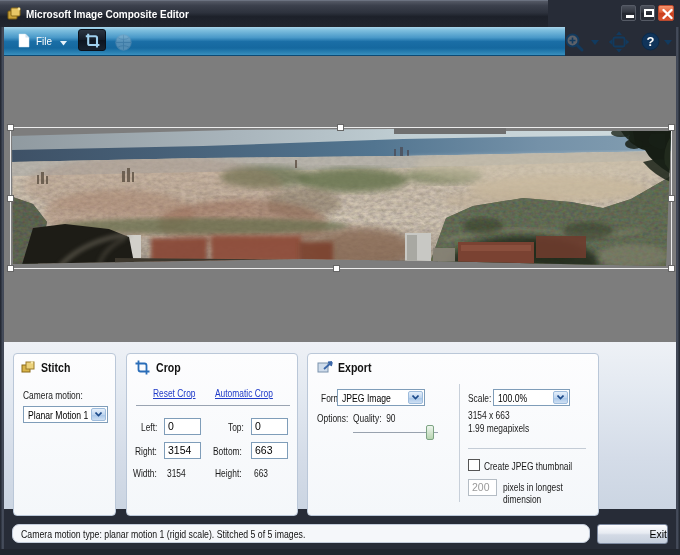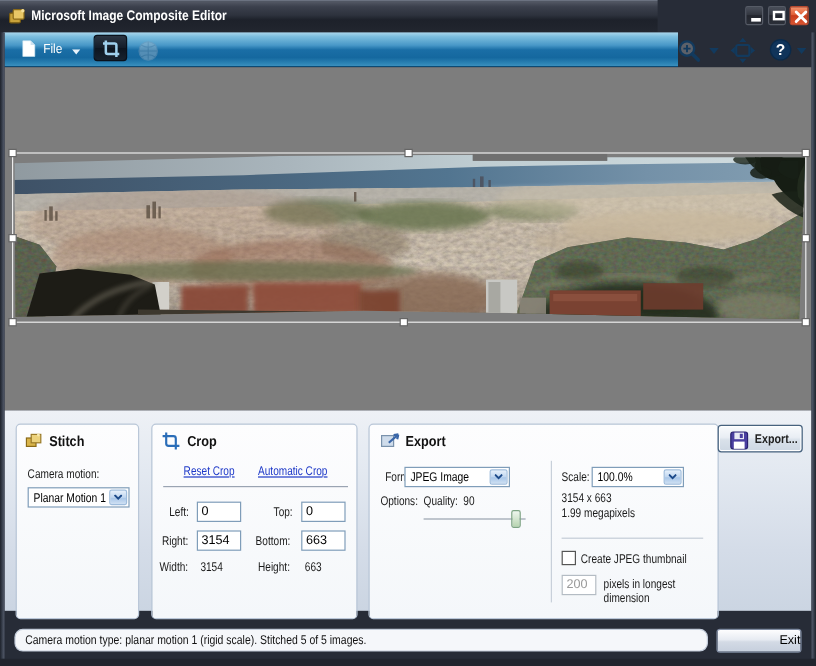--- a/index.html
+++ b/index.html
@@ -318,28 +318,19 @@
     </div>
     <div class="lbl" style="left:160px;top:55px">3154 x 663</div>
     <div class="lbl" style="left:160px;top:68px">1.99 megapixels</div>
     <div style="position:absolute;left:160px;top:94px;width:118px;height:1px;background:#c4ccd6"></div>
     <div style="position:absolute;left:160px;top:105px;width:12px;height:12px;background:#fff;border:1px solid #555"></div>
     <div class="lbl" style="left:176px;top:106px">Create JPEG thumbnail</div>
     <div class="field" style="left:160px;top:125px;width:29px;height:17px;color:#9a9a9a;border-color:#b4bcc4">200</div>
     <div class="lbl" style="left:195px;top:127px">pixels in longest</div>
     <div class="lbl" style="left:195px;top:139px">dimension</div>
   </div>
-  <div class="abs" id="exportbtn">
-    <svg style="position:absolute;left:9px;top:4px" width="16" height="16" viewBox="0 0 16 16">
-      <rect x="1" y="1" width="14" height="14" rx="2" fill="#4a3fa0" stroke="#2a2270"></rect>
-      <rect x="4" y="1.5" width="8" height="5.5" fill="#e8eaf4"></rect>
-      <rect x="3.5" y="9" width="9" height="6" fill="#fff"></rect>
-      <rect x="8.5" y="2.5" width="2.5" height="3.5" fill="#4a3fa0"></rect>
-    </svg>
-    <span>Export...</span>
-  </div>
   <div class="abs" id="statusbox"></div>
   <div class="abs" id="statustext">Camera motion type: planar motion 1 (rigid scale). Stitched 5 of 5 images.</div>
   <div class="abs" id="exitbtn">Exit</div>
 </div>
 <div class="abs" id="frameL"></div>
 <div class="abs" id="frameR"></div>
 <div class="abs" id="frameB"></div>
 
 </body></html>

